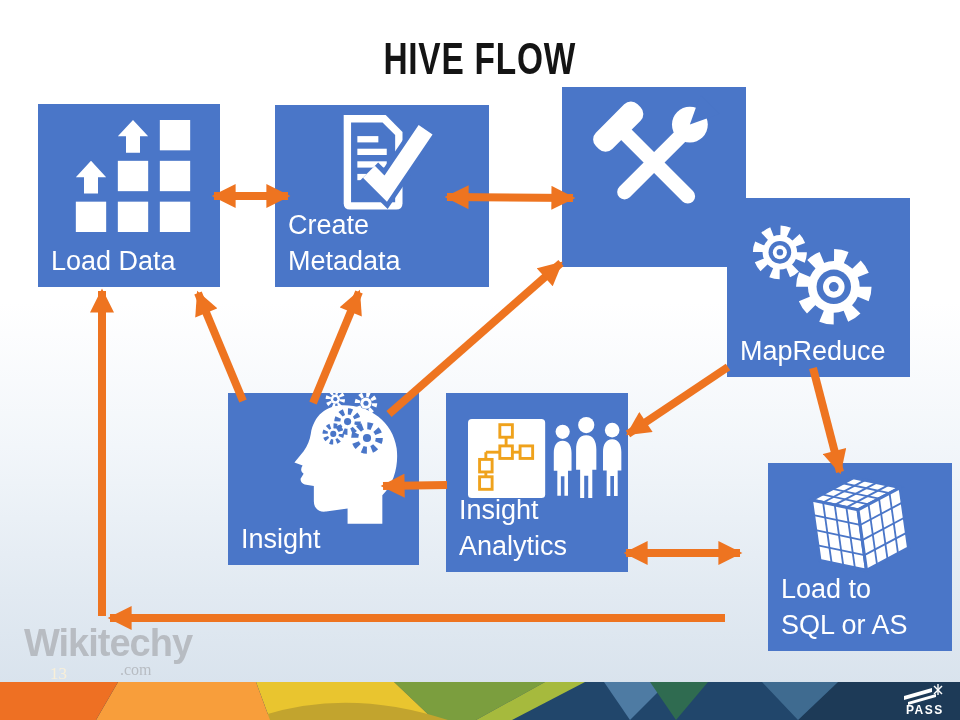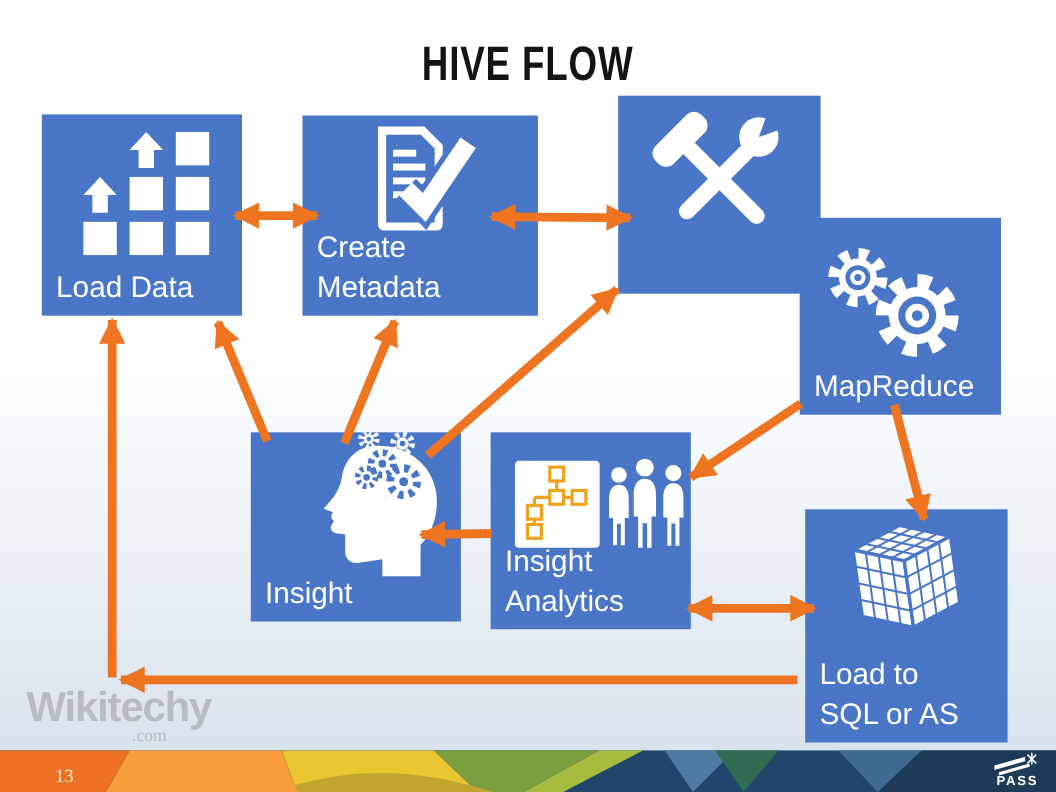--- a/index.html
+++ b/index.html
@@ -9,21 +9,21 @@
   .title{position:absolute;left:0;top:34px;width:960px;text-align:center;color:#141414;font-weight:bold;}
   .title span{display:inline-block;transform:scaleX(0.76);font-size:44px;letter-spacing:1px;white-space:nowrap;}
   .box{position:absolute;background:#4a76c8;}
   .box-label{position:absolute;left:13px;bottom:7px;color:#ffffff;font-size:27px;line-height:1.36;white-space:pre-line;font-weight:400;}
   .icon{position:absolute;}
   .arrows{position:absolute;left:0;top:0;z-index:30;pointer-events:none;}
   .watermark{position:absolute;left:24px;top:622px;z-index:5;color:#b4b8be;}
   .wm-brand{font-size:38px;font-weight:bold;letter-spacing:-1px;opacity:.9;}
   .wm-domain{font-size:16px;margin-left:96px;margin-top:-4px;opacity:.9;font-family:Liberation Serif, serif;}
   .footer{position:absolute;left:0;top:682px;width:960px;height:38px;z-index:10;}
-  .page-number{position:absolute;left:50px;top:696px;z-index:12;color:#f8efd9;font-size:17px;font-family:"Liberation Serif",serif;}
+  .page-number{position:absolute;left:50px;top:664px;z-index:12;color:#f8efd9;font-size:17px;font-family:"Liberation Serif",serif;}
   .pass-logo{position:absolute;right:8px;top:684px;z-index:12;}
 </style>
 </head>
 <body>
 
 <div class="slide">
 
   <div class="title">
     <span>HIVE FLOW</span>
   </div>
@@ -143,21 +143,21 @@
         <g transform="translate(139,12) scale(0.95)">
           <circle cx="11" cy="8" r="8"></circle>
           <path d="M11,18 C4,18 1,24 1,32 L1,52 L5,52 L5,80 L9,80 L9,58 L13,58 L13,80 L17,80 L17,52 L21,52 L21,32 C21,24 18,18 11,18 Z"></path>
         </g>
       </g>
     </svg>
     <div class="box-label">Insight
 Analytics</div>
   </div>
 
-  <div class="box" style="left:732px;top:463px;width:184px;height:212px">
+  <div class="box" style="left:768px;top:463px;width:184px;height:188px">
     <svg class="icon" style="left:16px;top:2px" width="152" height="122" viewBox="0 0 128 120">
       <g transform="rotate(-8 64 58)">
         <polygon points="20,28 64,12 108,28 64,44" fill="#ffffff" stroke="#4a76c8" stroke-width="3"></polygon>
         <polygon points="20,28 64,44 64,104 20,88" fill="#ffffff" stroke="#4a76c8" stroke-width="3"></polygon>
         <polygon points="64,44 108,28 108,88 64,104" fill="#ffffff" stroke="#4a76c8" stroke-width="3"></polygon>
         <g stroke="#4a76c8" stroke-width="1.8">
           <line x1="31" y1="32" x2="75" y2="16"></line>
             <line x1="42" y1="36" x2="86" y2="20"></line>
             <line x1="53" y1="40" x2="97" y2="24"></line>
           <line x1="31" y1="24" x2="75" y2="40"></line>

